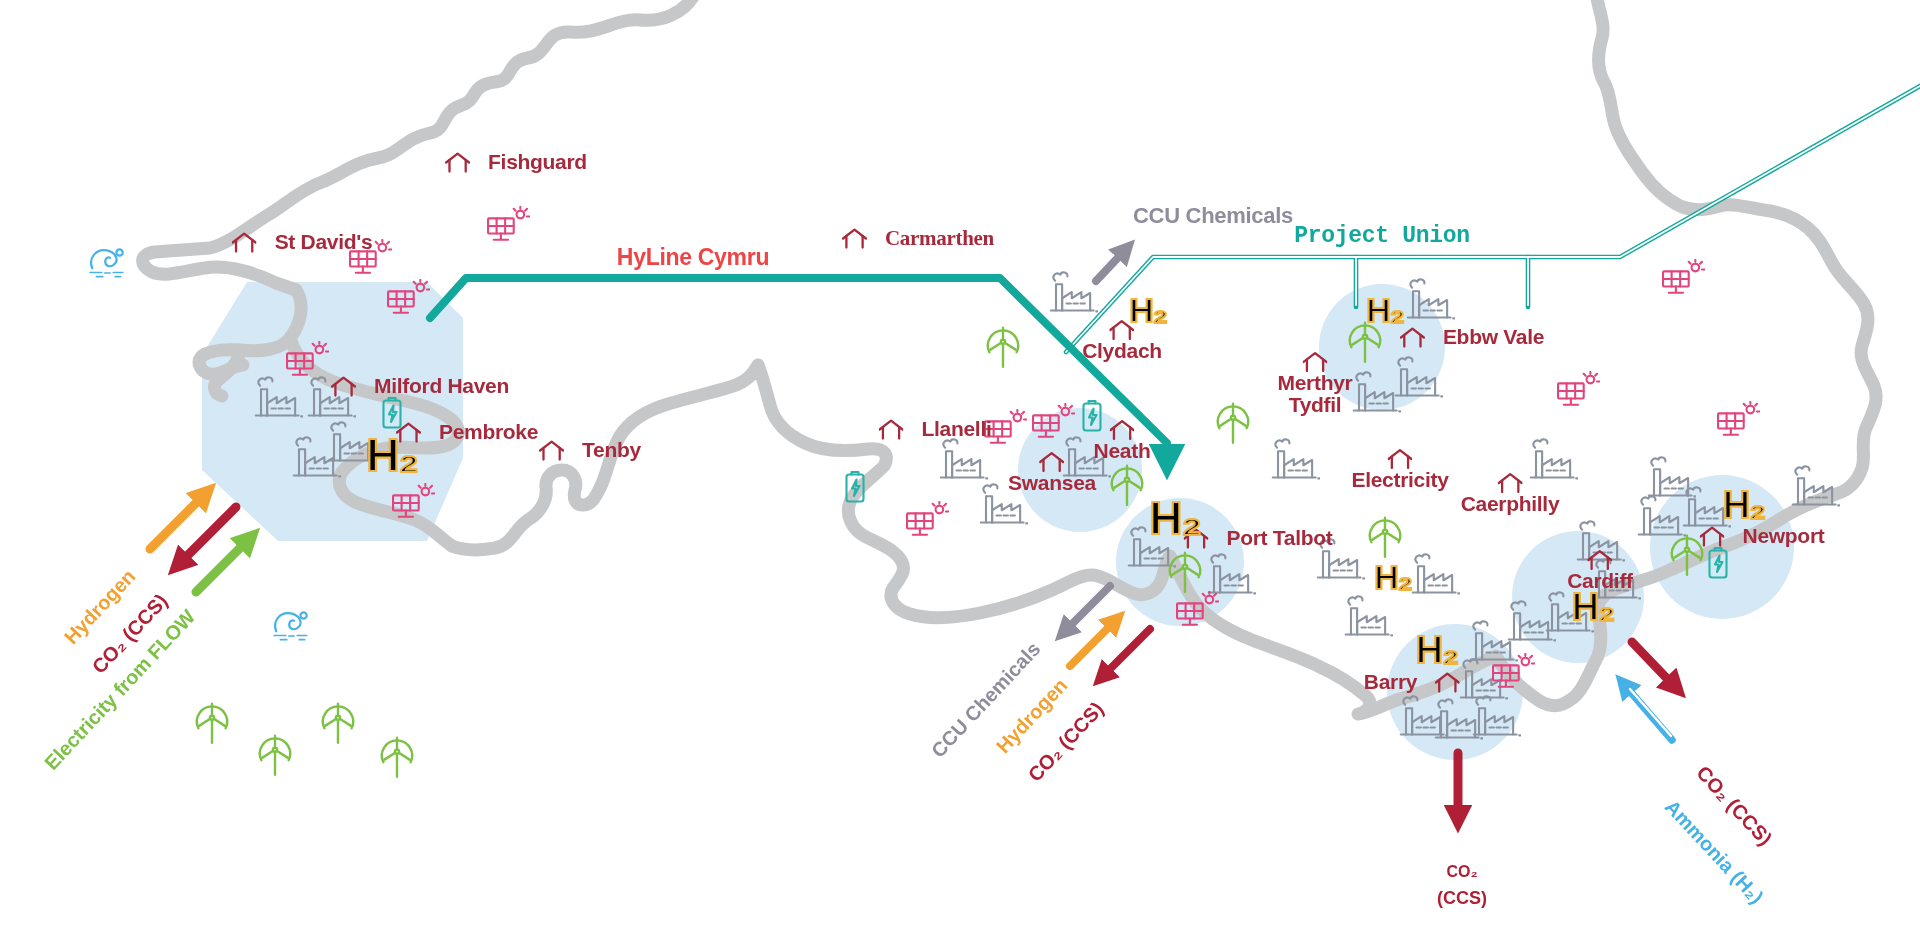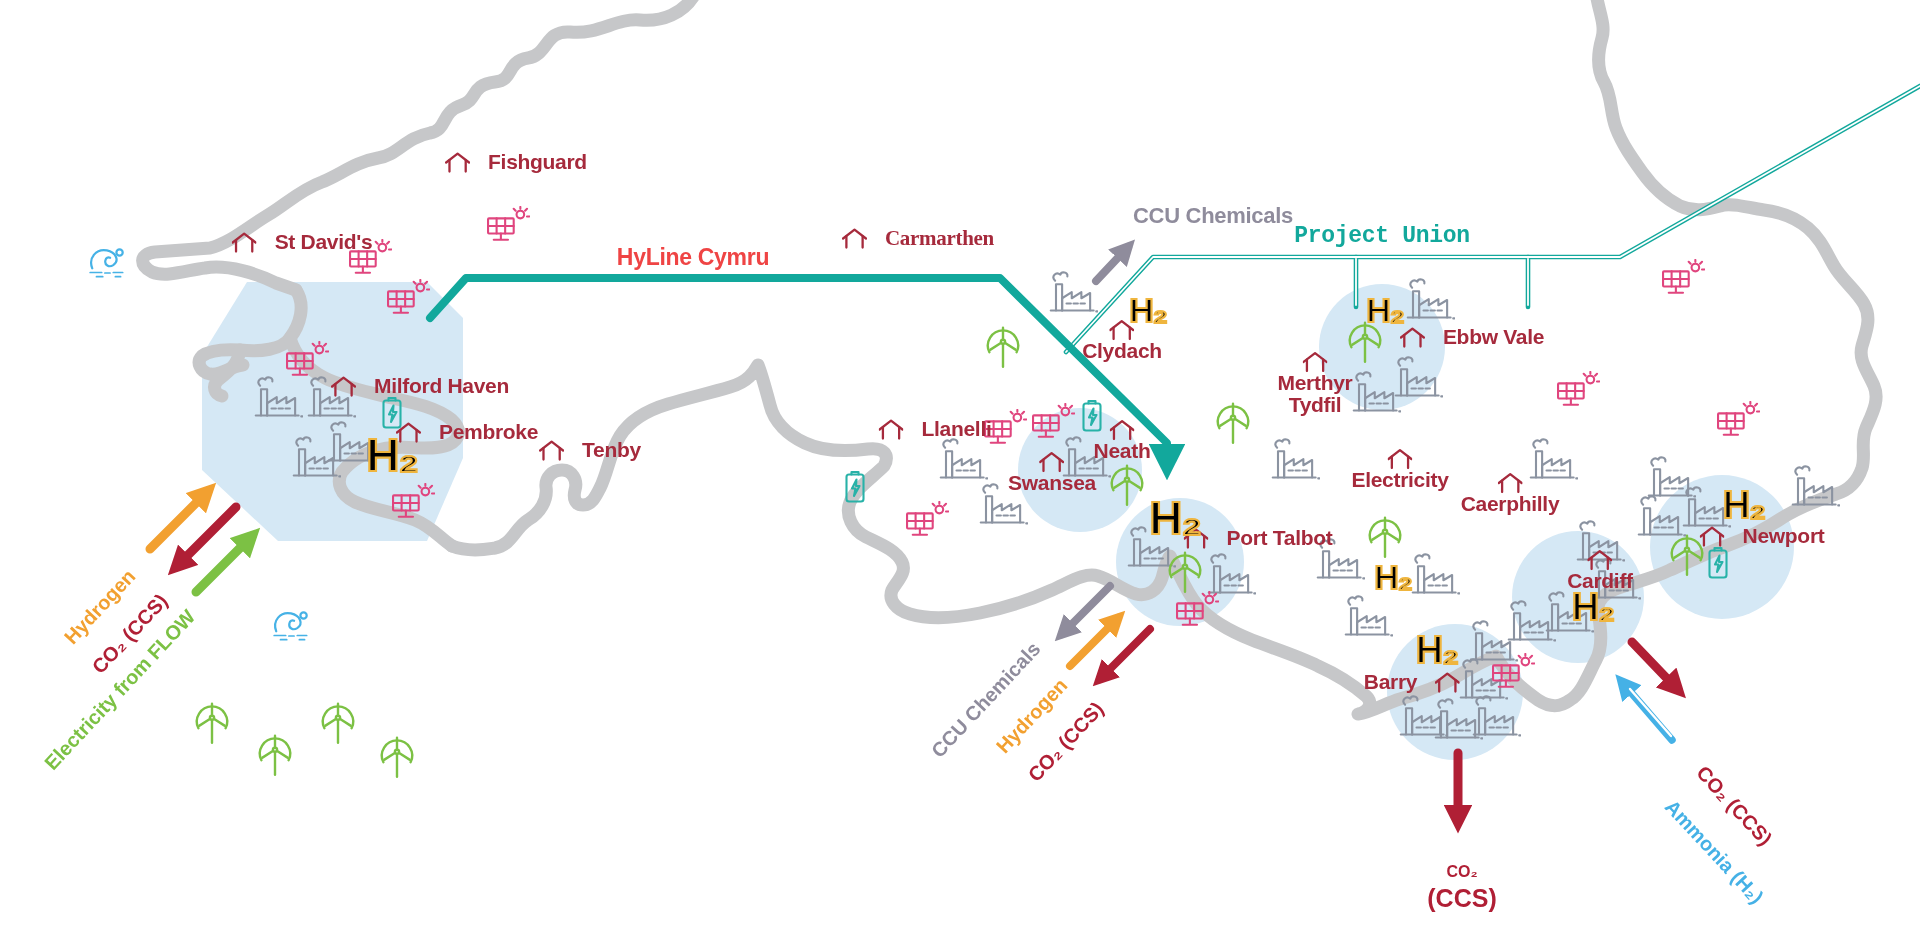--- a/index.html
+++ b/index.html
@@ -445,18 +445,18 @@
       <div class="h2m" style="left: 1437px; top: 650px; font-size: 38px;">H₂</div>
       <div class="h2m" style="left: 1593px; top: 607px; font-size: 38px;">H₂</div>
       <div class="h2m" style="left: 1744px; top: 505px; font-size: 38px;">H₂</div>
       <div class="flabel" style="left: 100px; top: 607px; color: rgb(242, 160, 48); font-size: 20px; transform: translate(-50%, -50%) rotate(-47deg);">Hydrogen</div>
       <div class="flabel" style="left: 130px; top: 634px; color: rgb(176, 31, 53); font-size: 20px; transform: translate(-50%, -50%) rotate(-47deg);">CO₂ (CCS)</div>
       <div class="flabel" style="left: 120px; top: 690px; color: rgb(124, 193, 68); font-size: 20px; transform: translate(-50%, -50%) rotate(-47deg);">Electricity from FLOW</div>
       <div class="flabel" style="left: 986px; top: 700px; color: rgb(143, 140, 156); font-size: 20px; transform: translate(-50%, -50%) rotate(-47deg);">CCU Chemicals</div>
       <div class="flabel" style="left: 1032px; top: 716px; color: rgb(242, 160, 48); font-size: 20px; transform: translate(-50%, -50%) rotate(-47deg);">Hydrogen</div>
       <div class="flabel" style="left: 1066px; top: 742px; color: rgb(176, 31, 53); font-size: 20px; transform: translate(-50%, -50%) rotate(-47deg);">CO₂ (CCS)</div>
       <div class="flabel" style="left: 1462px; top: 872px; color: rgb(176, 31, 53); font-size: 16px; transform: translate(-50%, -50%) rotate(0deg);">CO₂</div>
-      <div class="flabel" style="left: 1462px; top: 898px; color: rgb(176, 31, 53); font-size: 25px; transform: translate(-50%, -50%) rotate(0deg);">(CCS)</div>
+      <div class="flabel" style="left: 1462px; top: 898px; color: rgb(176, 31, 53); font-size: 18px; transform: translate(-50%, -50%) rotate(0deg);">(CCS)</div>
       <div class="flabel" style="left: 1734px; top: 806px; color: rgb(176, 31, 53); font-size: 20px; transform: translate(-50%, -50%) rotate(47deg);">CO₂ (CCS)</div>
       <div class="flabel" style="left: 1714px; top: 852px; color: rgb(69, 177, 230); font-size: 20px; transform: translate(-50%, -50%) rotate(47deg);">Ammonia (H₂)</div>
     </div>
 
 </div>
 
 </body></html>

